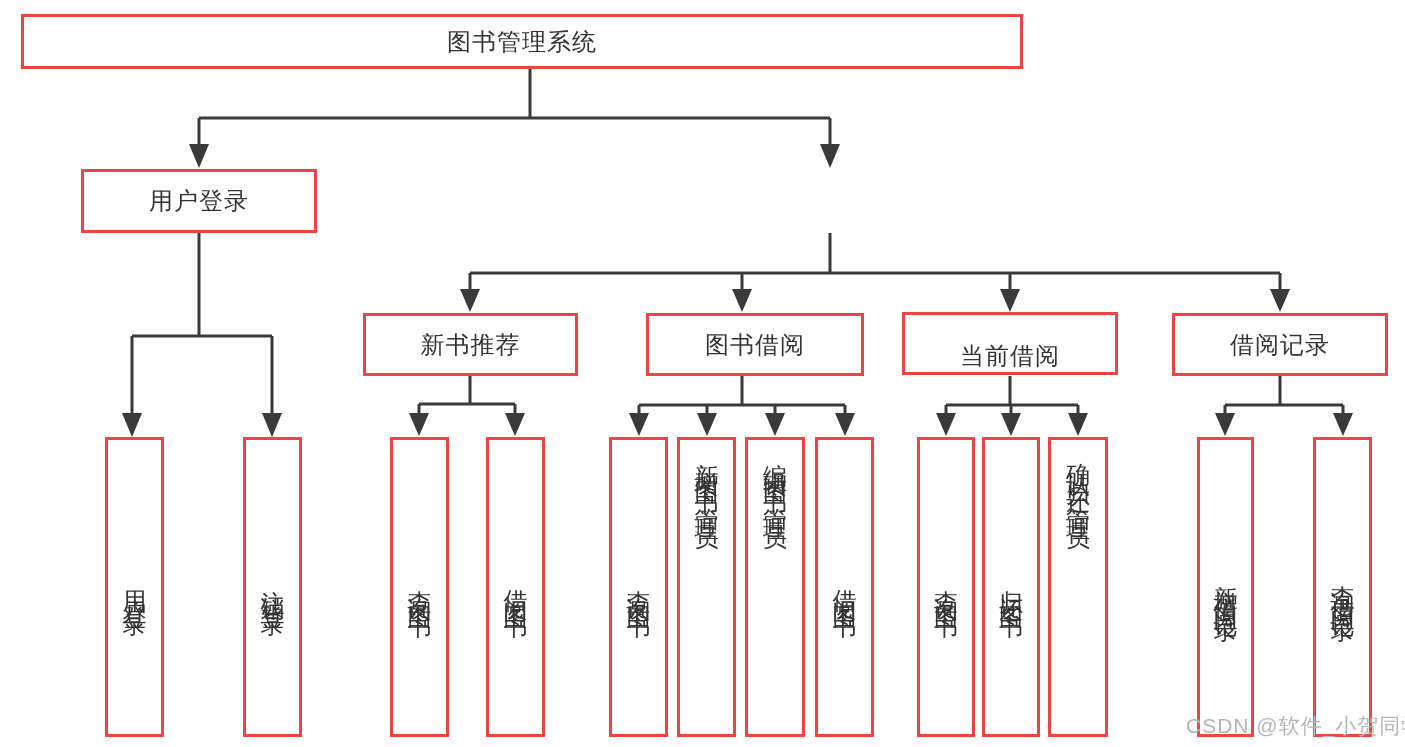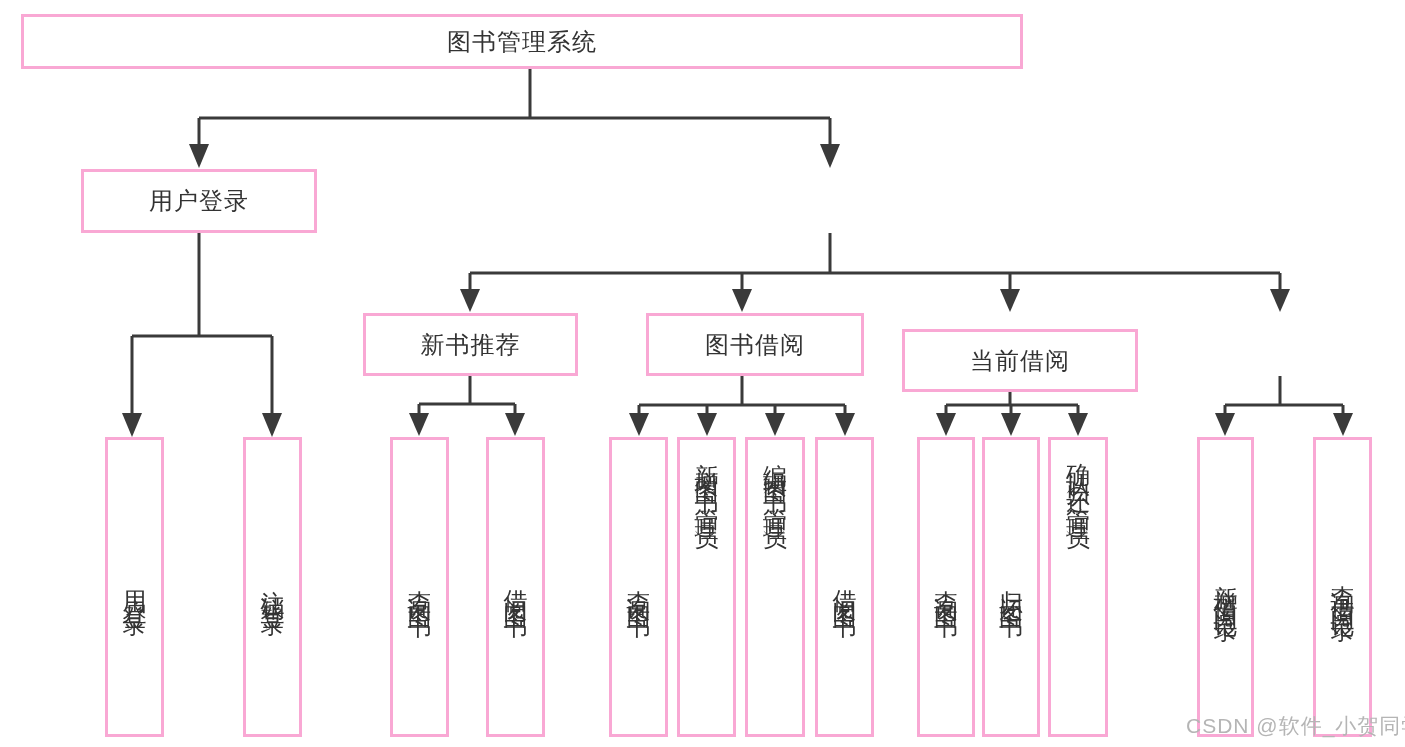--- a/index.html
+++ b/index.html
@@ -2,21 +2,21 @@
 <html><head>
 <meta charset="utf-8">
 <style>
   html,body{margin:0;padding:0;background:#ffffff;}
   .canvas{
     position:relative;width:1405px;height:747px;background:#ffffff;overflow:hidden;
     font-family:"Liberation Sans","DejaVu Sans",sans-serif;color:#333333;
   }
   .canvas svg{position:absolute;left:0;top:0;z-index:1;}
   .box{
-    position:absolute;box-sizing:border-box;border:3px solid #f9a8d4;background:#ffffff;
+    position:absolute;box-sizing:border-box;border:3px solid #ef4444;background:#ffffff;
     display:flex;align-items:center;justify-content:center;z-index:2;
   }
   .hbox{font-size:24px;letter-spacing:1px;}
   .leaf{z-index:2;}
   .vtext{
     writing-mode:vertical-lr;text-orientation:mixed;
     font-size:24px;line-height:1;white-space:nowrap;
   }
   .v4{letter-spacing:8px;}
   .v6{letter-spacing:7px;}
@@ -72,22 +72,25 @@
   <div class="box hbox" style="left:81px;top:169px;width:236px;height:64px;">
     <span>用户登录</span>
   </div>
 
   <div class="box hbox" style="left:363px;top:313px;width:215px;height:63px;">
     <span>新书推荐</span>
   </div>
   <div class="box hbox" style="left:633px;top:313px;width:218px;height:63px;margin-left:13px;">
     <span>图书借阅</span>
   </div>
-  <div class="box hbox" style="left:902px;top:329px;width:236px;height:63px;">
+  <div class="box hbox" style="left:902px;top:312px;width:216px;height:63px;align-items:flex-end;">
     <span>当前借阅</span>
+  </div>
+  <div class="box hbox" style="left:1172px;top:313px;width:216px;height:63px;">
+    <span>借阅记录</span>
   </div>
 
   <div class="box leaf" style="left:105px;top:437px;width:59px;height:300px;">
     <span class="vtext v4">用户登录</span>
   </div>
   <div class="box leaf" style="left:243px;top:437px;width:59px;height:300px;">
     <span class="vtext v4">注销登录</span>
   </div>
 
   <div class="box leaf" style="left:390px;top:437px;width:59px;height:300px;">

